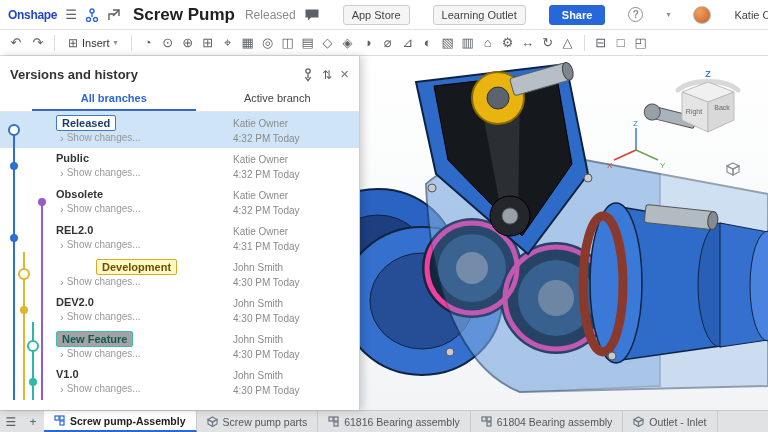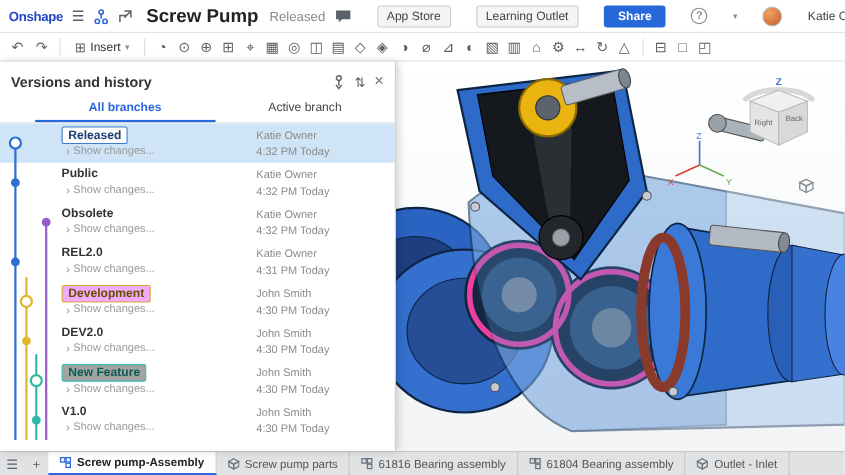--- a/index.html
+++ b/index.html
@@ -45,21 +45,21 @@
   .ptabs{height:26px;display:flex;border-bottom:1px solid #e4e4e4;flex:0 0 26px;}
   .ptab{flex:1;text-align:center;line-height:24px;font-size:11px;color:#444;cursor:pointer;border-bottom:2px solid transparent;}
   .ptab.active{color:var(--accent,#2a66dd);border-bottom-color:var(--accent,#2a66dd);font-weight:bold;margin-left:32px;}
   .entries{flex:1;position:relative;overflow:hidden;}
   .entry{height:36px;display:flex;padding:3px 8px 0 56px;cursor:pointer;}
   .entry.selected{background:var(--selection-bg,#cfe4f7);}
   .ecol{flex:1;min-width:0;}
   .vname{font-weight:bold;font-size:11px;color:#333;line-height:15px;}
   .badge{display:inline-block;font-weight:bold;font-size:11px;line-height:14px;padding:0 5px;border:1px solid #999;border-radius:2px;background:#fff;color:#333;}
   .badge.b-rel{border-color:var(--badge-released,#3b7bc8);color:#1a3c6e;}
-  .badge.b-dev{border-color:var(--badge-dev,#d9a92f);background:#f0abfc;color:#6a4f00;}
+  .badge.b-dev{border-color:var(--badge-dev,#d9a92f);background:#fef9c3;color:#6a4f00;margin-left:40px;}
   .badge.b-feat{border-color:var(--badge-feature,#3fbcb2);background:#a3a3a3;color:#0e5c55;}
   .changes{font-size:10px;color:#999;padding-left:4px;line-height:14px;cursor:pointer;display:flex;align-items:center;gap:3px;}
   .chev{font-size:11px;color:#999;}
   .meta{width:118px;flex:0 0 118px;padding-top:1px;}
   .meta .author,.meta .time{font-size:10px;color:#8a8a8a;line-height:15px;}
   svg.tree{position:absolute;left:0;top:0;pointer-events:none;}
   .ln{stroke-width:2;fill:none;}
   .ln-blue{stroke:var(--branch-blue,#2f6fd0);} .ln-purple{stroke:var(--branch-purple,#9a5bc8);}
   .ln-yellow{stroke:var(--branch-yellow,#e0b62c);} .ln-teal{stroke:var(--branch-teal,#2fb8a8);}
   .dot-blue{fill:var(--branch-blue,#2f6fd0);} .dot-purple{fill:var(--branch-purple,#9a5bc8);}

